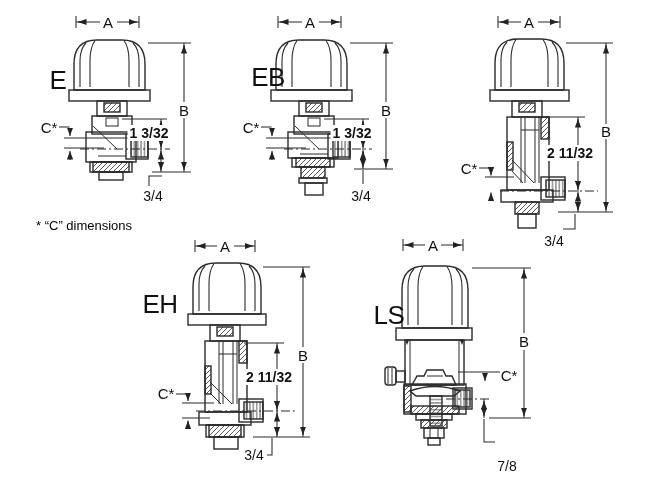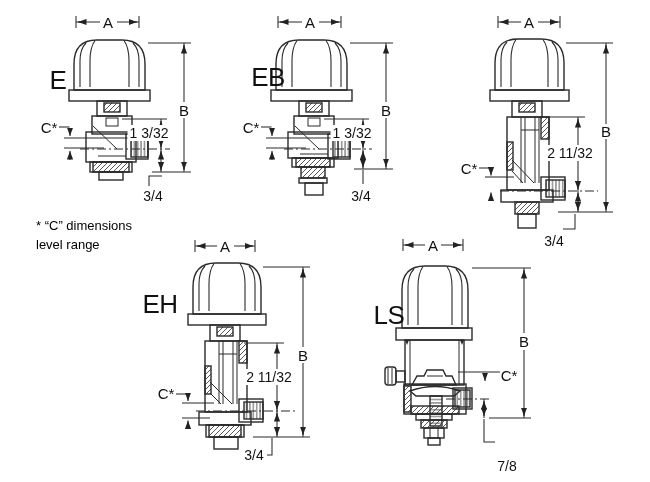--- a/index.html
+++ b/index.html
@@ -3,21 +3,21 @@
 <meta charset="utf-8">
 <style>
   html,body{margin:0;padding:0;background:#fff;}
   #canvas{position:relative;width:650px;height:482px;background:#fff;overflow:hidden;
           font-family:"Liberation Sans", sans-serif;color:#111;}
   svg{position:absolute;left:0;top:0;}
   .t{position:absolute;transform:translate(-50%,-50%);white-space:nowrap;color:#111;}
   .big{font-size:26px;letter-spacing:-0.5px;}
   .ab{font-size:15px;}
   .dim{font-size:14px;}
-  .mask{background:#fff;padding:0 2px;}
+  .mask{background:#fff;padding:0 2px;font-weight:bold;}
   #note{position:absolute;left:36px;top:217px;font-size:13px;line-height:18.5px;color:#000000;}
 </style>
 </head>
 <body>
 
 <div id="canvas">
 
 <svg width="650" height="482" viewBox="0 0 650 482">
   <defs>
     <marker id="arr" markerWidth="9" markerHeight="7" refX="8.5" refY="3.5" orient="auto" markerUnits="userSpaceOnUse">
@@ -300,16 +300,15 @@
 <span class="t dim" style="left:254px;top:455px">3/4</span>
 
 <span class="t big" style="left:389px;top:315px">LS</span>
 <span class="t ab" style="left:433px;top:245px">A</span>
 <span class="t ab" style="left:524px;top:341px">B</span>
 <span class="t ab" style="left:509px;top:375px">C*</span>
 <span class="t dim" style="left:507px;top:466px">7/8</span>
 
 <div id="note">
   <div>* “C” dimensions</div>
-  <div>level range</div>
 </div>
 
 </div>
 
 </body></html>

